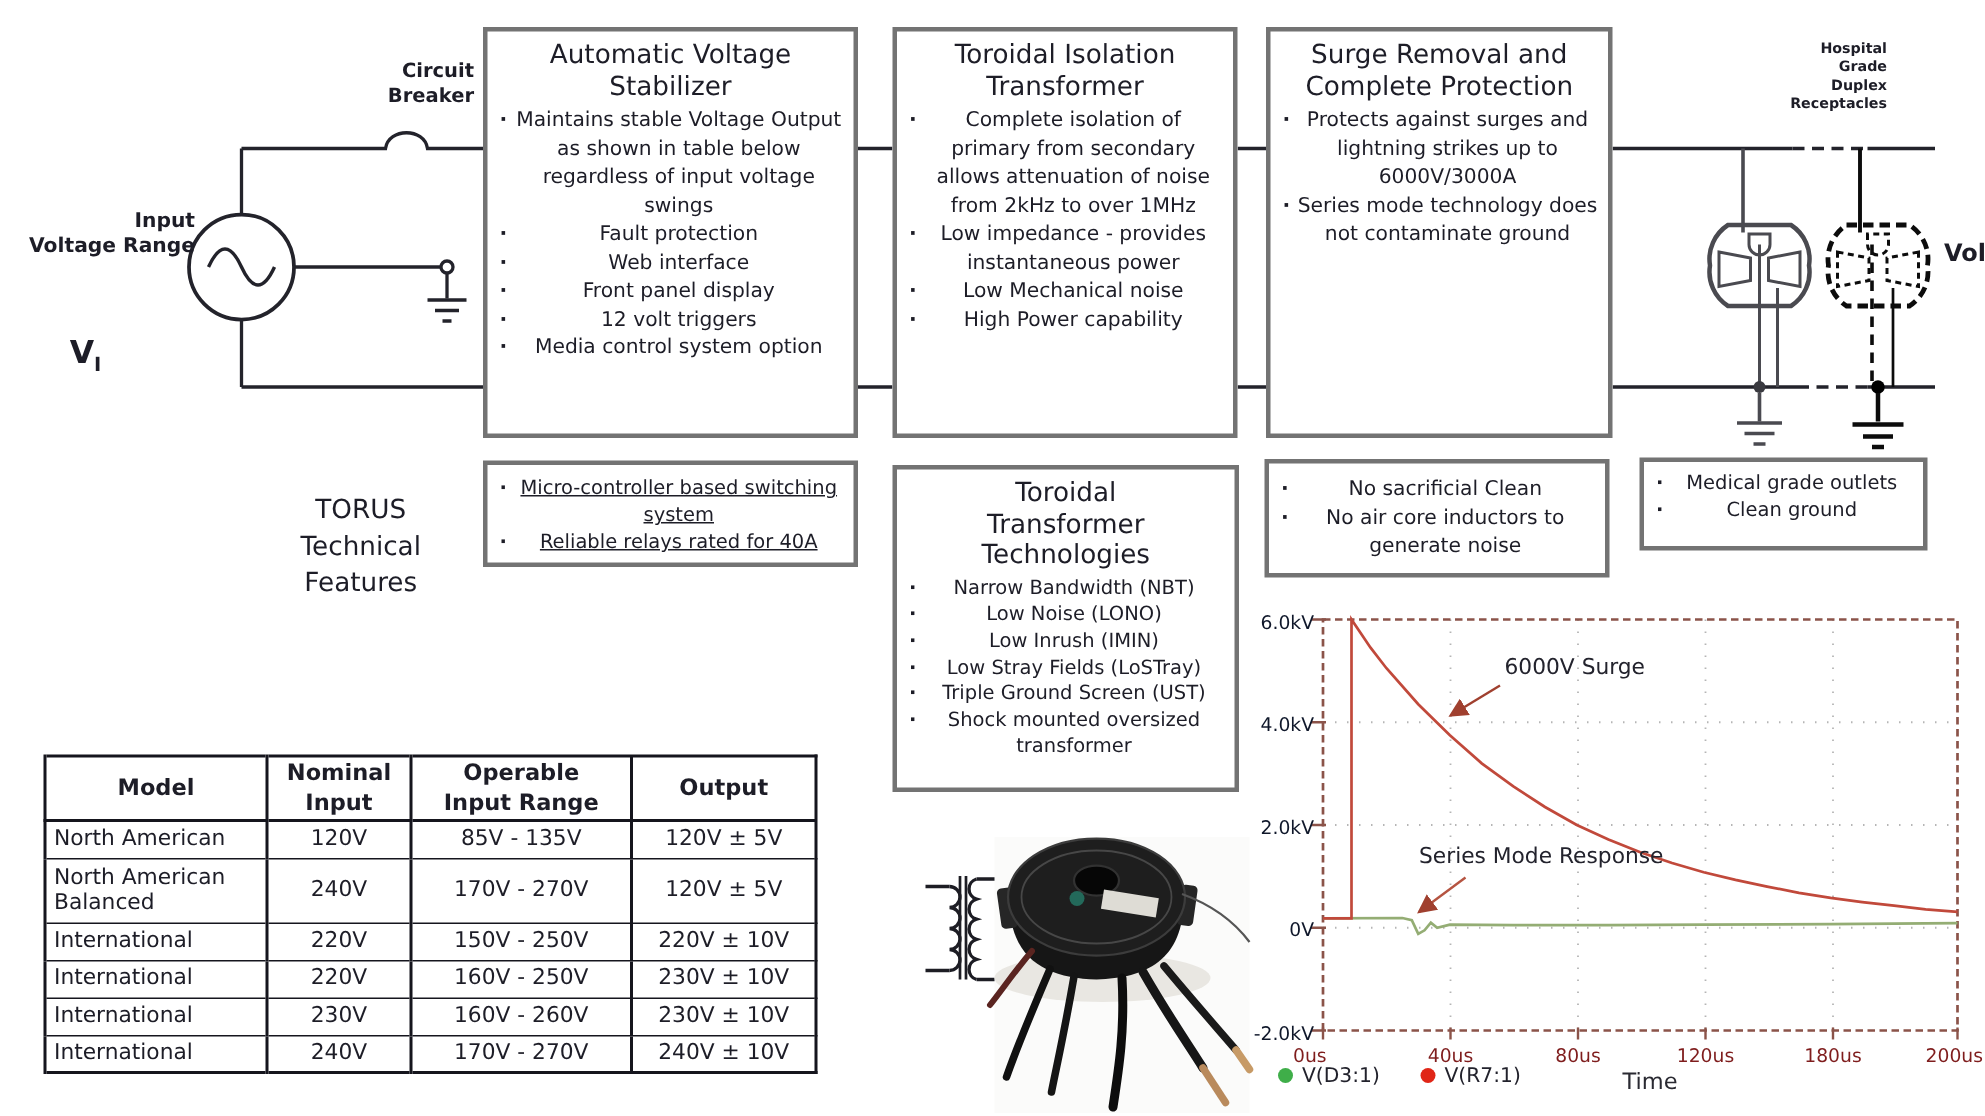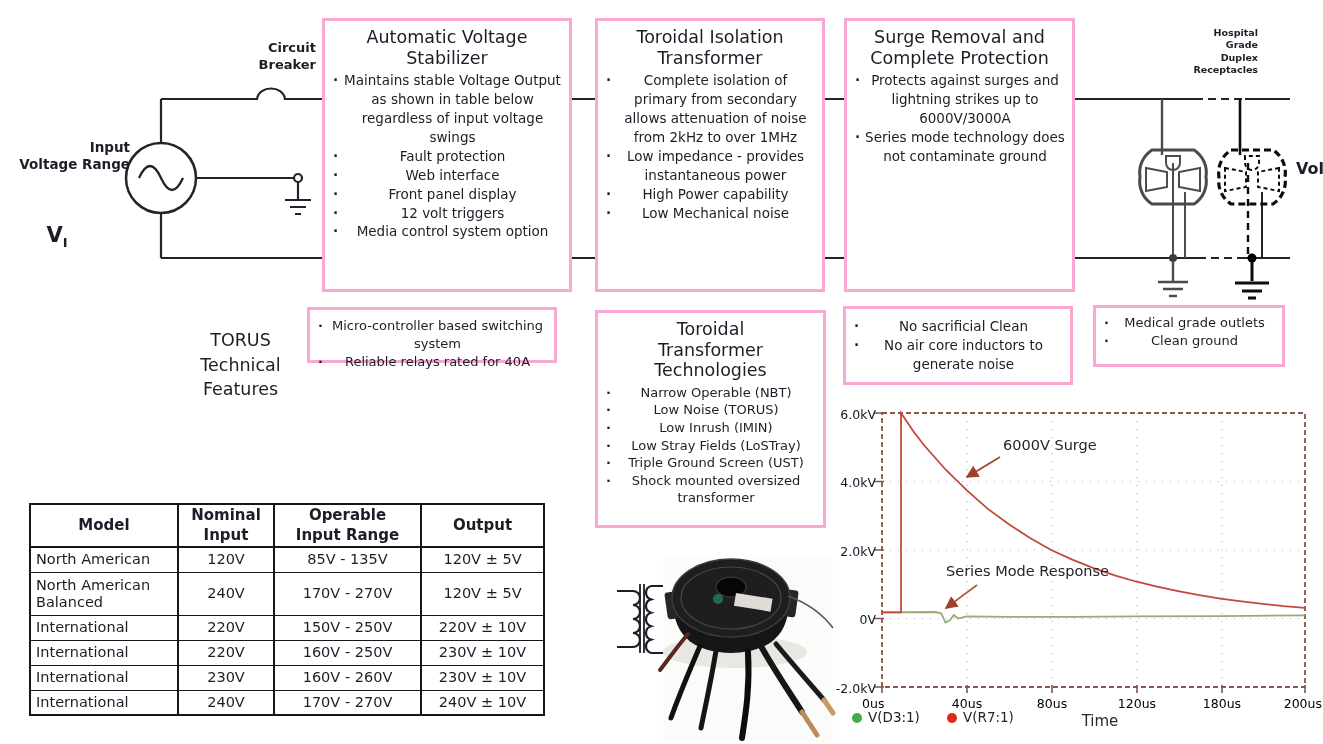--- a/index.html
+++ b/index.html
@@ -2,21 +2,21 @@
 <html><head>
 <meta charset="utf-8">
 <style>
   html,body{margin:0;padding:0;background:#fff;}
   #stage{position:relative;width:1323px;height:744px;background:#fff;overflow:hidden;
          font-family:"DejaVu Sans","Liberation Sans",sans-serif;color:#1d1d27;}
   .abs{position:absolute;}
   svg{position:absolute;left:0;top:0;}
 
   
-  .fbox{position:absolute;border:3px solid #f9a8d4;background:#fff;box-sizing:border-box;padding:4px 7px 4px 7px;}
+  .fbox{position:absolute;border:3px solid #737373;background:#fff;box-sizing:border-box;padding:4px 7px 4px 7px;}
   .fbox .title{font-size:17.5px;line-height:1.18;text-align:center;white-space:pre-line;margin:2px 0 3px 0;}
   .bullets{font-size:13.5px;line-height:1.4;}
   .bullet{position:relative;padding-left:11px;text-align:center;}
   .bullet::before{content:"\00B7";position:absolute;left:1px;top:0;font-weight:bold;}
 
   .sideheading{font-size:17.5px;line-height:1.4;text-align:center;white-space:pre-line;}
 
   .smallcap{font-weight:bold;text-align:right;white-space:pre-line;}
 
   
@@ -26,21 +26,21 @@
   table.spec th,table.spec td{border-left:2px solid #15151d;border-top:1.2px solid #15151d;
              padding:0 3px;box-sizing:border-box;vertical-align:middle;}
   table.spec th{border-top:none;border-bottom:2px solid #15151d;height:43px;}
   table.spec td{height:25px;line-height:1.15;}
   table.spec td.c{text-align:center;}
   table.spec td.l{text-align:left;padding-left:5px;}
   tr.tall td{height:43px;}
 
   
   .ylab{position:absolute;width:48px;text-align:right;font-size:12.5px;color:#0f172a;}
-  .xlab{position:absolute;width:60px;text-align:center;font-size:12.5px;color:#000000;}
+  .xlab{position:absolute;width:60px;text-align:center;font-size:12.5px;color:#7f1d1d;}
   .legend{position:absolute;font-size:13.5px;color:#22222c;}
   .legend .dot{display:inline-block;width:10px;height:10px;border-radius:50%;margin-right:6px;vertical-align:-1px;}
   .ann{position:absolute;font-size:14.5px;color:#23232d;}
   .vi{font-weight:bold;font-size:21px;margin-top:48px;}
   .vi sub{font-size:13px;}
 </style>
 </head>
 <body>
 
 <div id="stage">
@@ -189,52 +189,52 @@
       <div class="bullet">Media control system option</div>
     </div>
   </div>
 
   <div class="fbox" style="left:595px;top:18px;width:230px;height:274px;">
     <div class="title">Toroidal Isolation
 Transformer</div>
     <div class="bullets">
       <div class="bullet">Complete isolation of primary from secondary allows attenuation of noise from 2kHz to over 1MHz</div>
       <div class="bullet">Low impedance - provides instantaneous power</div>
+      <div class="bullet">Low Mechanical noise</div>
       <div class="bullet">High Power capability</div>
-      <div class="bullet">Low Mechanical noise</div>
     </div>
   </div>
 
   <div class="fbox" style="left:844px;top:18px;width:231px;height:274px;">
     <div class="title">Surge Removal and
 Complete Protection</div>
     <div class="bullets">
       <div class="bullet">Protects against surges and lightning strikes up to 6000V/3000A</div>
       <div class="bullet">Series mode technology does not contaminate ground</div>
     </div>
   </div>
 
   <div class="abs sideheading" style="left:168px;top:306px;width:145px;margin-top:22px;">TORUS
 Technical
 Features</div>
 
-  <div class="fbox" style="left:307px;top:307px;width:250px;height:56px;padding-top:7px;">
+  <div class="fbox" style="left:322px;top:307px;width:250px;height:71px;padding-top:7px;text-decoration:underline;">
     <div class="bullets" style="font-size:13px;">
       <div class="bullet">Micro-controller based switching system</div>
       <div class="bullet">Reliable relays rated for 40A</div>
     </div>
   </div>
 
   <div class="fbox" style="left:595px;top:310px;width:231px;height:218px;">
     <div class="title">Toroidal
 Transformer
 Technologies</div>
     <div class="bullets" style="font-size:13px;line-height:1.35;">
-      <div class="bullet">Narrow Operable (NBT)</div>
-      <div class="bullet">Low Noise (TORUS)</div>
+      <div class="bullet">Narrow Bandwidth (NBT)</div>
+      <div class="bullet">Low Noise (LONO)</div>
       <div class="bullet">Low Inrush (IMIN)</div>
       <div class="bullet">Low Stray Fields (LoSTray)</div>
       <div class="bullet">Triple Ground Screen (UST)</div>
       <div class="bullet">Shock mounted oversized transformer</div>
     </div>
   </div>
 
   <div class="fbox" style="left:843px;top:306px;width:230px;height:79px;padding-top:8px;">
     <div class="bullets">
       <div class="bullet">No sacrificial Clean</div>

